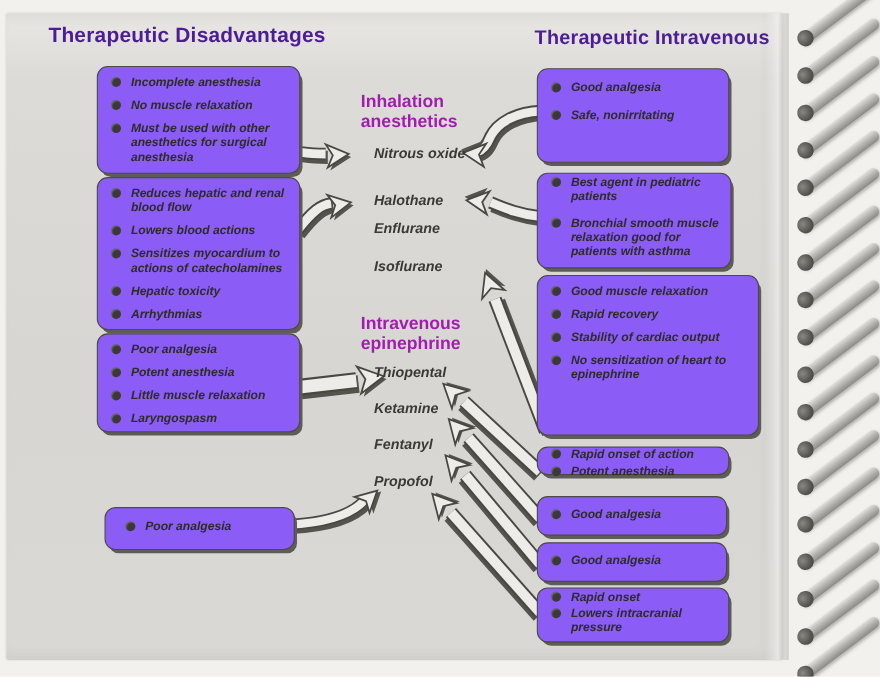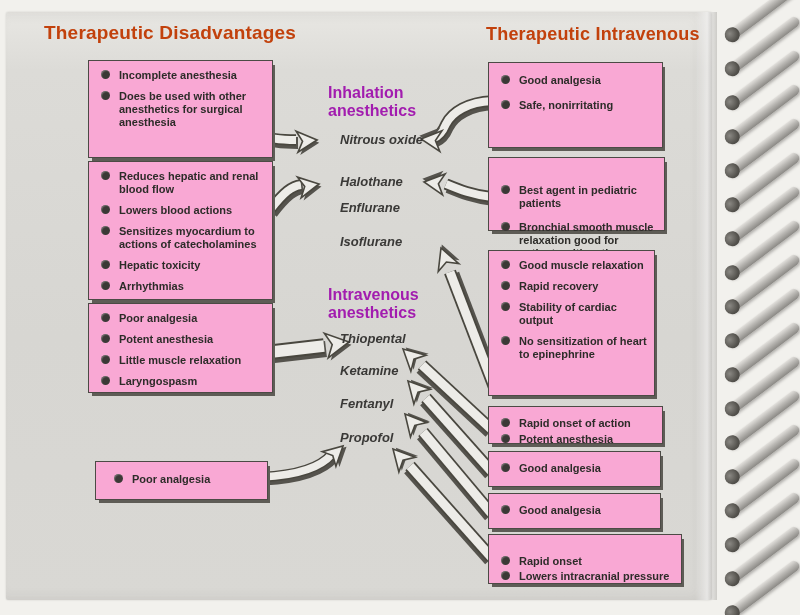--- a/index.html
+++ b/index.html
@@ -12,55 +12,55 @@
     position:absolute; left:6px; top:12px; width:706px; height:588px;
     background:linear-gradient(180deg,#e8e7e3 0%,#dcdbd7 10%,#d7d6d2 55%,#d9d8d4 100%);
     border-radius:2px;
     box-shadow:inset -10px 0 14px rgba(70,68,64,.12), 0 0 2px rgba(0,0,0,.15);
   }
   .page-edge{
     position:absolute; left:695px; top:12px; width:22px; height:588px;
     background:linear-gradient(90deg, rgba(255,255,255,0) 0%, rgba(255,255,255,.55) 55%, rgba(110,108,104,.28) 100%);
   }
   .titles .title{
-    position:absolute; font-weight:bold; color:#c2410c; letter-spacing:.2px;
+    position:absolute; font-weight:bold; color:#4c1d95; letter-spacing:.2px;
   }
   #title-left{ left:44px; top:22px; font-size:19px; }
   #title-right{ left:486px; top:24px; font-size:18px; }
 
   .infobox{
     position:absolute; box-sizing:border-box;
-    background:#f9a8d4; border:1.6px solid #4c4a45; border-radius:0;
+    background:#8b5cf6; border:1.6px solid #4c4a45; border-radius:10px;
     box-shadow:3px 4px 0 -1px #5e5c56;
-    padding:8px 6px 6px 12px; z-index:3;
+    padding:8px 6px 6px 12px; z-index:3;font-style:italic;
   }
   .infobox ul{ list-style:none; margin:0; padding:0; }
   .infobox li{
     display:flex; gap:9px; align-items:flex-start;
     font-size:11px; font-weight:bold; color:#2d2c29; line-height:1.18;
     margin-bottom:8px;
   }
   .infobox li:last-child{ margin-bottom:0; }
   .dot{ width:9px; height:9px; border-radius:50%; background:#3b3936; flex:none; margin-top:1px;
         box-shadow:inset 1px 1px 1px rgba(255,255,255,.25); }
   
   #box-l1{ left:88px; top:60px;  width:185px; height:98px; }
   #box-l2{ left:88px; top:161px; width:185px; height:139px; }
   #box-l3{ left:88px; top:303px; width:185px; height:90px; }
   #box-l4{ left:95px; top:461px; width:173px; height:39px; padding-left:18px; padding-top:11px; }
   #box-r1{ left:488px; top:62px;  width:175px; height:86px; padding-top:11px; }
   #box-r1 li{ margin-bottom:12px; }
-  #box-r2{ left:488px; top:157px; width:177px; height:74px; padding-top:26px; }
+  #box-r2{ left:488px; top:157px; width:177px; height:87px; padding-top:2px; }
   #box-r2 li{ margin-bottom:11px; }
-  #box-r3{ left:488px; top:250px; width:167px; height:146px; }
-  #box-r4{ left:488px; top:406px; width:175px; height:38px; padding-top:10px; }
+  #box-r3{ left:488px; top:250px; width:202px; height:146px; }
+  #box-r4{ left:488px; top:406px; width:175px; height:26px; padding-top:0; }
   #box-r4 li{ margin-bottom:3px; }
   #box-r5{ left:488px; top:451px; width:173px; height:36px; padding-top:10px; }
   #box-r6{ left:488px; top:493px; width:173px; height:36px; padding-top:10px; }
-  #box-r7{ left:488px; top:534px; width:194px; height:50px; padding-top:20px; }
+  #box-r7{ left:488px; top:534px; width:175px; height:50px; padding-top:2px; }
   #box-r7 li{ margin-bottom:2px; }
 
   .group-heading{
     position:absolute; font-weight:bold; color:#a21caf; font-size:16px; line-height:1.1; z-index:2;
   }
   #heading-inhalation{ left:328px; top:84px; width:105px; }
   #heading-intravenous{ left:328px; top:286px; width:125px; }
   .drug{
     position:absolute; font-style:italic; font-weight:bold; font-size:13px; color:#3a3937; z-index:2;
   }
@@ -211,40 +211,44 @@
       <path class="ol" stroke-width="12.5" d="M491 557 L410 466"></path>
       <path class="in" stroke-width="9" d="M491 557 L410 466"></path>
       <g transform="translate(393,449) rotate(-132)">
         <path class="hsh" transform="translate(-1,3)" d="M0 0 L-21 11 L-15 0 L-21 -11 Z"></path>
         <path class="hd" d="M0 0 L-21 11 L-15 0 L-21 -11 Z"></path>
       </g>
     </g>
   </svg>
 
   <div class="group-heading" id="heading-inhalation">Inhalation anesthetics</div>
-  <div class="group-heading" id="heading-intravenous">Intravenous anesthetics</div>
+  <div class="group-heading" id="heading-intravenous">Intravenous epinephrine</div>
 
   <div class="drug" id="drug-nitrous">Nitrous oxide</div>
   <div class="drug" id="drug-halothane">Halothane</div>
   <div class="drug" id="drug-enflurane">Enflurane</div>
   <div class="drug" id="drug-isoflurane">Isoflurane</div>
   <div class="drug" id="drug-thiopental">Thiopental</div>
   <div class="drug" id="drug-ketamine">Ketamine</div>
   <div class="drug" id="drug-fentanyl">Fentanyl</div>
   <div class="drug" id="drug-propofol">Propofol</div>
 
   <div class="infobox" id="box-l1">
     <ul>
       <li>
           <span class="dot"></span>
           <span>Incomplete anesthesia</span>
         </li>
       <li>
           <span class="dot"></span>
-          <span>Does be used with other anesthetics for surgical anesthesia</span>
+          <span>No muscle relaxation</span>
+        </li>
+      <li>
+          <span class="dot"></span>
+          <span>Must be used with other anesthetics for surgical anesthesia</span>
         </li>
     </ul>
   </div>
   <div class="infobox" id="box-l2">
     <ul>
       <li>
           <span class="dot"></span>
           <span>Reduces hepatic and renal blood flow</span>
         </li>
       <li>

